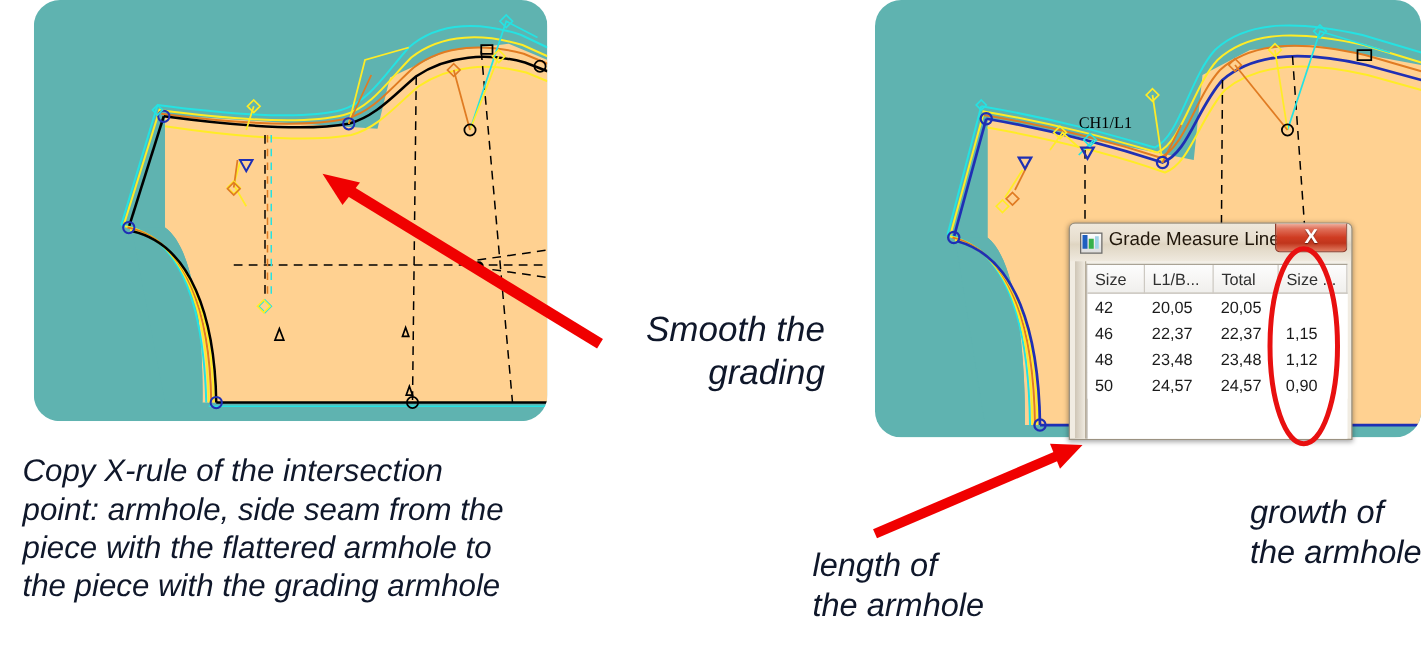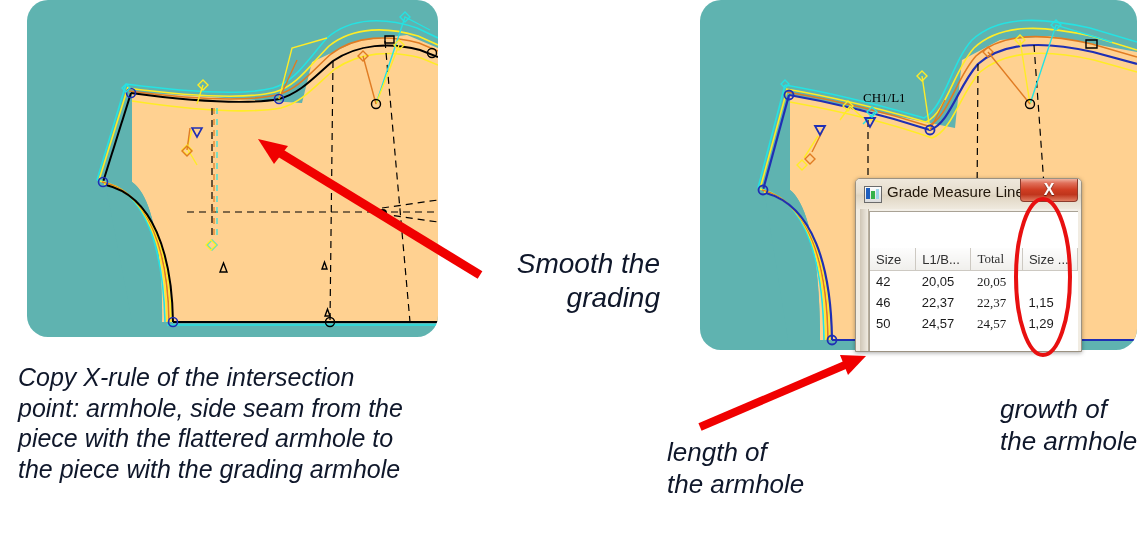--- a/index.html
+++ b/index.html
@@ -7,21 +7,21 @@
        font-family:"Liberation Sans",sans-serif;}
 
   .cad{position:absolute;overflow:hidden;border-radius:21px;}
   .cad svg{display:block;}
 
   
   .anno{position:absolute;color:#0f172a;font-family:"Liberation Sans",sans-serif;
         font-style:italic;font-weight:400;line-height:1.22;white-space:pre;}
   #anno-smooth{left:494px;top:247px;font-size:28px;text-align:right;width:166px;}
   #anno-copy{left:18px;top:362px;font-size:25px;width:460px;}
-  #anno-length{left:667px;top:437px;font-size:26px;}
+  #anno-length{left:650px;top:437px;font-size:26px;}
   #anno-growth{left:1000px;top:394px;font-size:26px;}
 
   
   #grade-window{position:absolute;left:855px;top:178px;width:225px;height:172px;
      background:#f1ece2;border:1px solid #9b9282;border-radius:5px 5px 0 0;
      box-shadow:0 1px 4px rgba(0,0,0,.35);overflow:hidden;}
   #grade-titlebar{position:absolute;left:0;top:0;width:225px;height:30px;
      background:linear-gradient(to bottom,#efe8dc 0%,#e6ddcd 45%,#dfd5c2 55%,#efe9de 100%);}
   #grade-icon{position:absolute;left:8px;top:7px;width:16px;height:15px;
      background:linear-gradient(#fdfdfd,#dcdcdc);border:1px solid #6b6b6b;}
@@ -39,28 +39,28 @@
      color:#ffffff;font-size:16px;font-weight:bold;text-align:center;line-height:23px;
      text-shadow:0 1px 1px rgba(0,0,0,.55);font-family:"Liberation Sans",sans-serif;}
 
   #grade-body{position:absolute;left:4px;top:30px;width:217px;height:142px;background:#f3efe7;}
   #grade-scroll{position:absolute;left:0px;top:0px;width:8px;height:142px;
      background:linear-gradient(to right,#cfc6b6,#efeae0);border-right:1px solid #b8ae9c;}
   #grade-pane{position:absolute;left:9px;top:2px;width:208px;height:140px;
      background:#ffffff;border:1px solid #a9a295;border-right:none;border-bottom:none;}
 
   table.grid{border-collapse:collapse;width:100%;
-     font-family:"Liberation Sans",sans-serif;font-size:13px;color:#1b1b1b;margin-top:36px;}
+     font-family:"Liberation Sans",sans-serif;font-size:13px;color:#1b1b1b;}
   table.grid th{background:linear-gradient(to bottom,#fdfdfd,#f0efec);
      border-right:1px solid #cdc9c2;border-bottom:1px solid #cdc9c2;
      font-weight:400;text-align:left;padding:2px 0 2px 6px;height:18px;color:#303030;}
   table.grid td{padding:1px 0 1px 6px;height:19px;text-align:left;background:#fff;}
   table.grid th.c0,table.grid td.c0{width:44px;}
   table.grid th.c1,table.grid td.c1{width:52px;}
-  table.grid th.c2,table.grid td.c2{width:50px;font-family:Liberation Serif, serif;}
+  table.grid th.c2,table.grid td.c2{width:50px;}
   table.grid th.c3,table.grid td.c3{width:56px;}
 
   
   #overlay{position:absolute;left:0;top:0;width:1137px;height:533px;pointer-events:none;}
 </style>
 </head>
 <body>
 
 <div class="cad" id="cad-left" style="left:27px;top:0px;width:411px;height:337px;">
   <svg width="411" height="337" viewBox="0 0 411 337">
@@ -282,24 +282,30 @@
             <td class="c2">20,05</td>
             <td class="c3"></td>
           </tr>
           <tr>
             <td class="c0">46</td>
             <td class="c1">22,37</td>
             <td class="c2">22,37</td>
             <td class="c3">1,15</td>
           </tr>
           <tr>
+            <td class="c0">48</td>
+            <td class="c1">23,48</td>
+            <td class="c2">23,48</td>
+            <td class="c3">1,12</td>
+          </tr>
+          <tr>
             <td class="c0">50</td>
             <td class="c1">24,57</td>
             <td class="c2">24,57</td>
-            <td class="c3">1,29</td>
+            <td class="c3">0,90</td>
           </tr>
         </tbody>
       </table>
     </div>
   </div>
 </div>
 
 <div class="anno" id="anno-smooth">Smooth the
 grading</div>
 <div class="anno" id="anno-copy">Copy X-rule of the intersection

